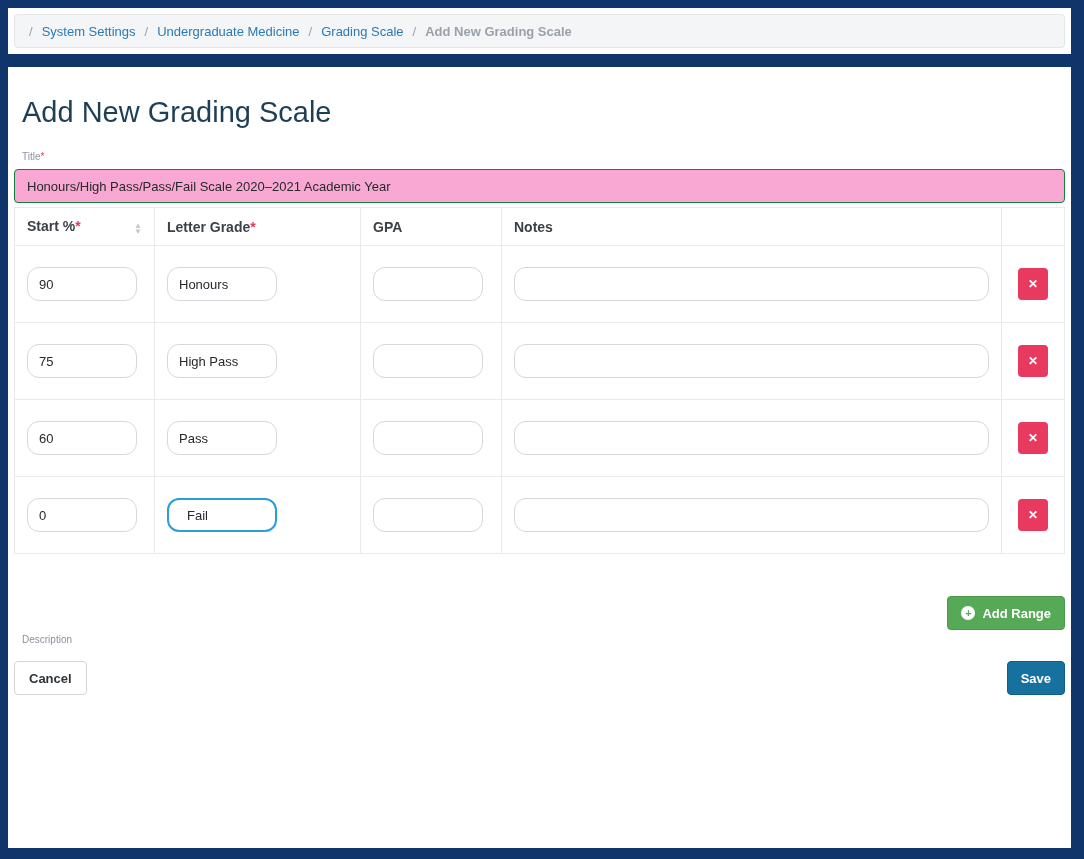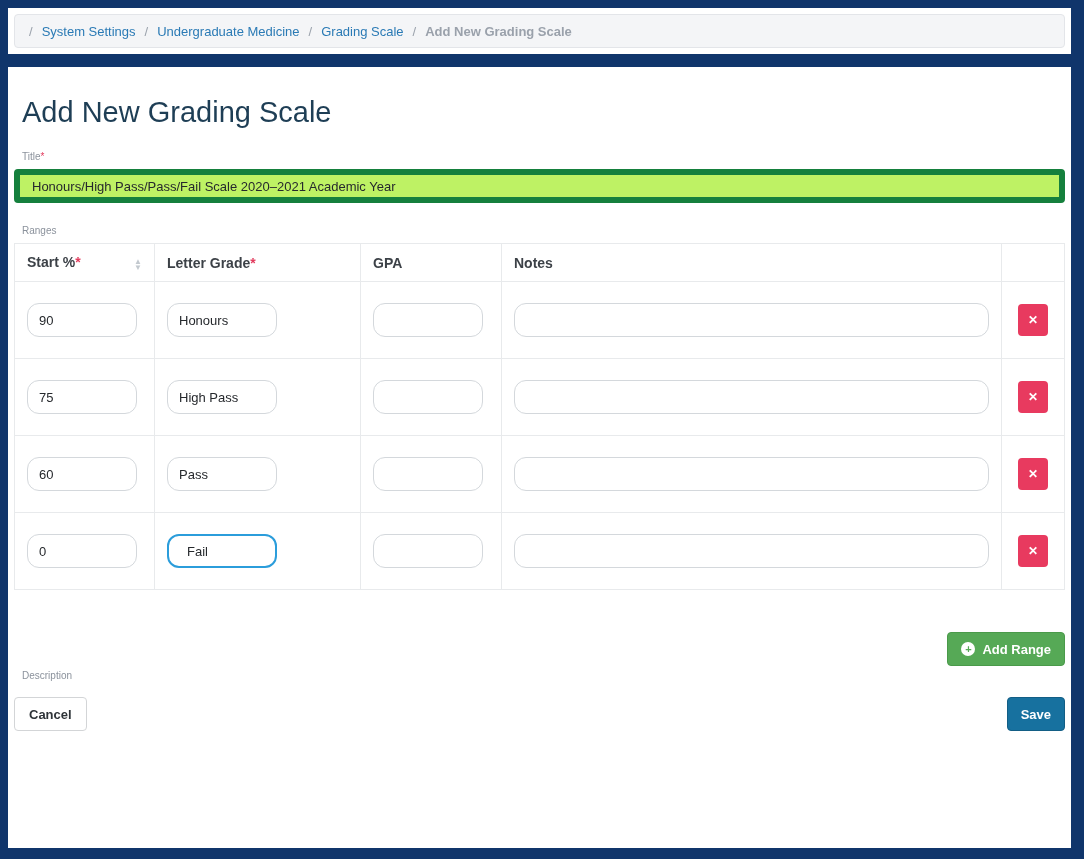--- a/index.html
+++ b/index.html
@@ -46,28 +46,28 @@
     margin: 22px 8px 7px;
     font-size: 10px;
     color: #8b929c;
   }
   .req { color: #e23b5d; }
 
   .text-input {
     display: block;
     width: 100%;
     height: 34px;
-    border: 6px solid #15803d;
+    border: 1px solid #15803d;
     border-radius: 4px;
     padding: 0 12px;
     font-size: 13px;
     color: #26292d;
     font-family: "Liberation Sans", sans-serif;
     outline: none;
-    background: #bef264;
+    background: #f9a8d4;
   }
 
   
   table.ranges {
     width: 100%;
     border-collapse: collapse;
     table-layout: fixed;
     margin-top: 4px;
   }
   .ranges th, .ranges td { border: 1px solid #e8eaec; background: #fff; }
@@ -208,21 +208,20 @@
 
   <div class="main">
 
     <h1 class="page-title">Add New Grading Scale</h1>
 
     <div class="field-label">
       <span>Title</span><span class="req">*</span>
     </div>
     <input class="text-input" type="text" value="Honours/High Pass/Pass/Fail Scale 2020–2021 Academic Year" style="">
 
-    <div class="field-label">Ranges</div>
 
     <table class="ranges">
       <colgroup>
         <col style="width:140px">
           <col style="width:206px">
           <col style="width:141px">
           <col>
           <col style="width:63px">
       </colgroup>
       <thead>

